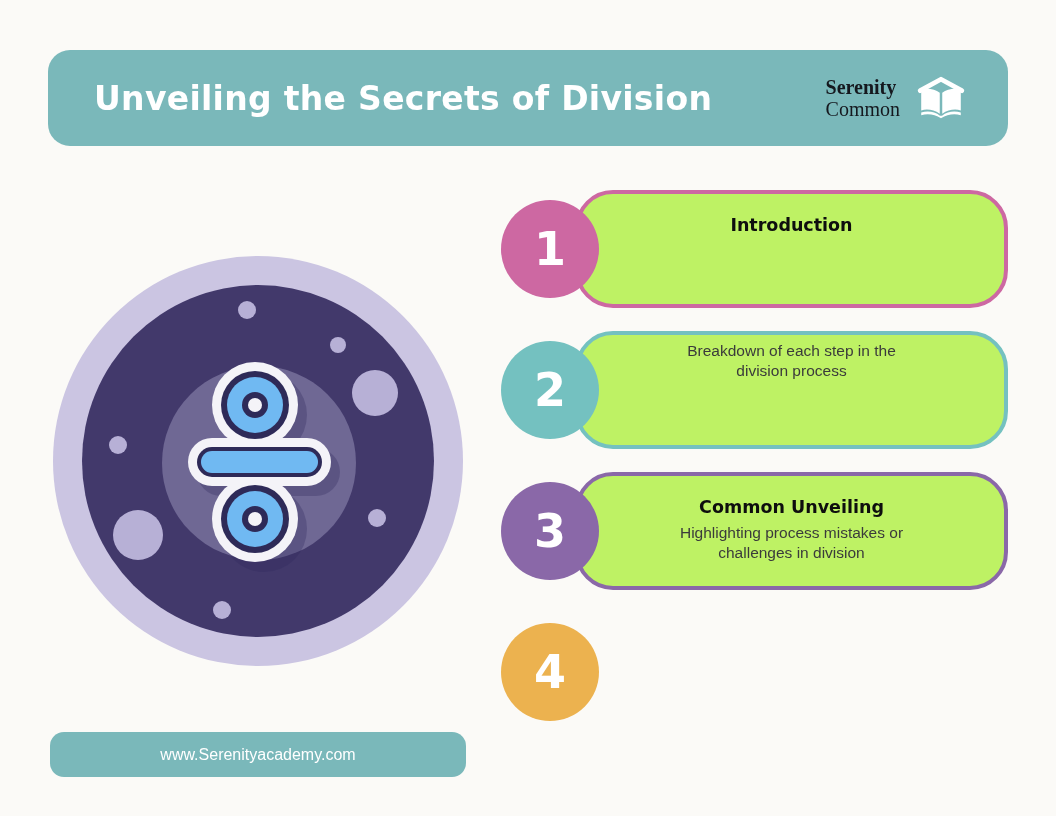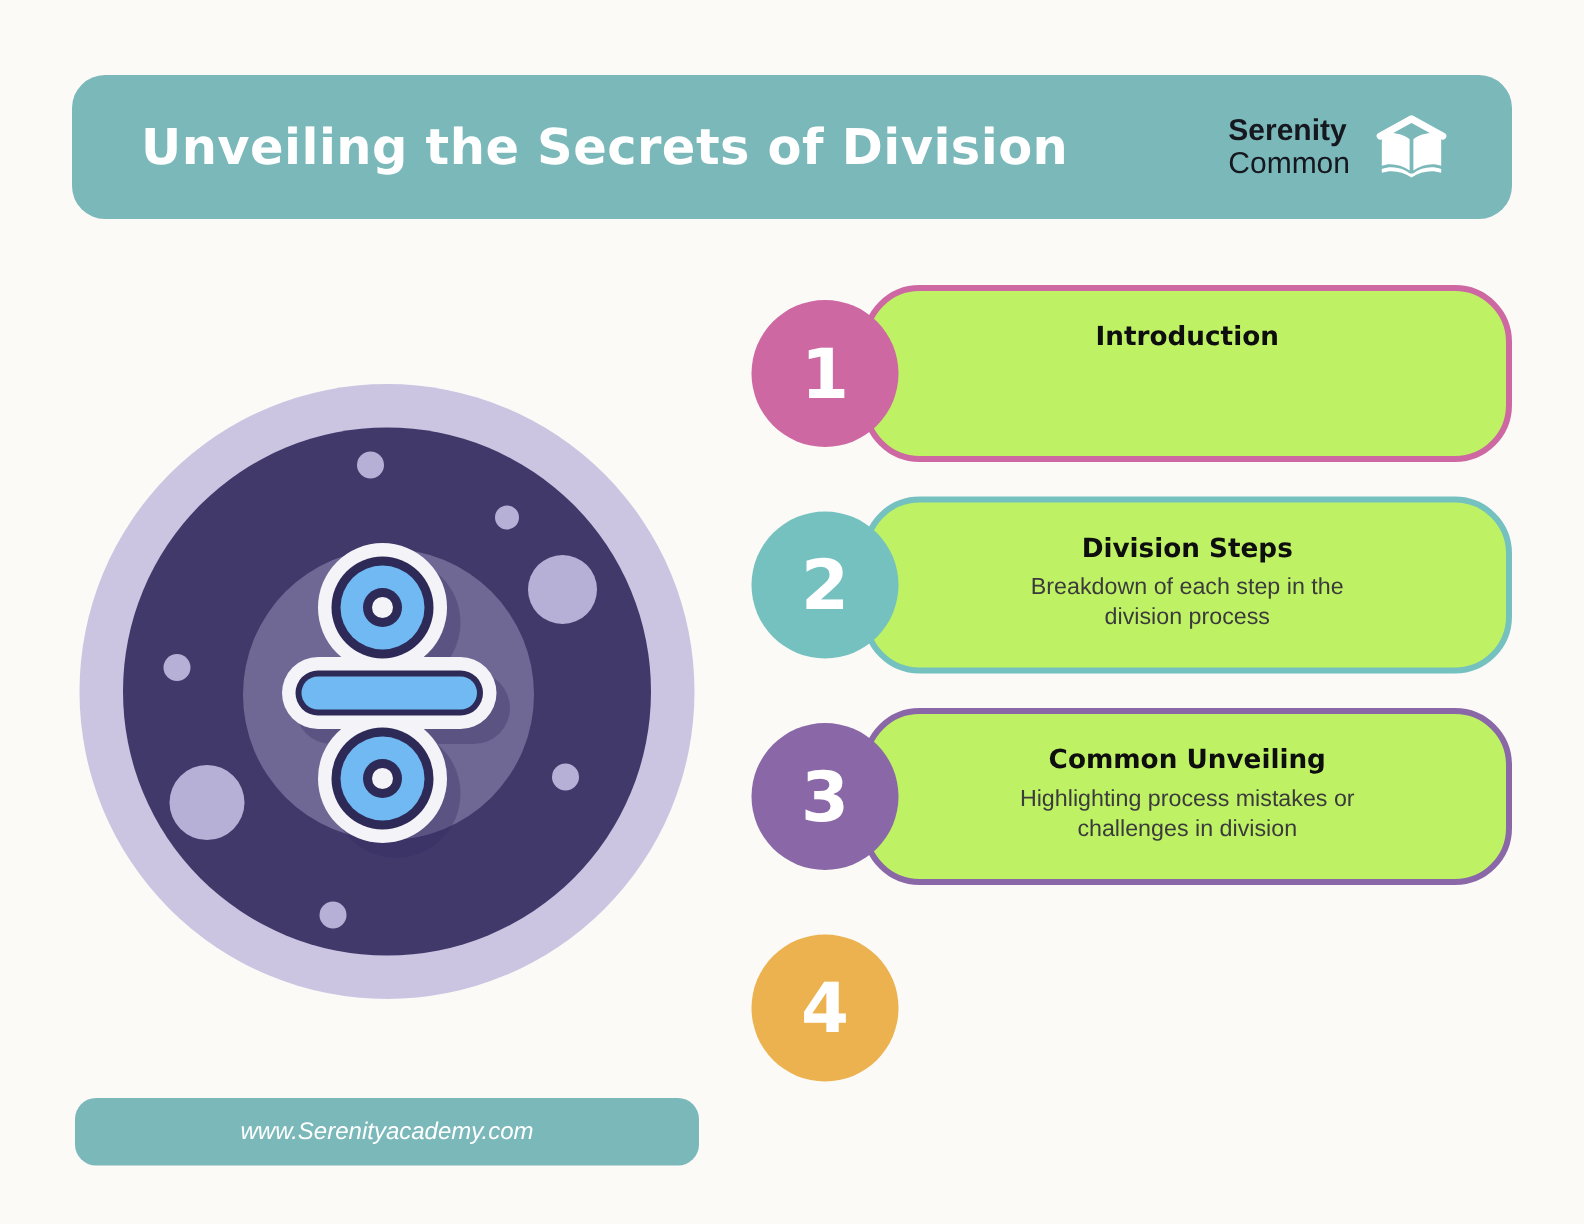--- a/index.html
+++ b/index.html
@@ -23,21 +23,21 @@
     font-family: "DejaVu Sans", sans-serif;
     font-size: 33px; font-weight: 800; color: #ffffff;
     letter-spacing: 0.3px;
     white-space: nowrap;
   }
   .logo {
     position: absolute; right: 42px; top: 50%;
     transform: translateY(-50%);
     display: flex; align-items: center; gap: 16px;
   }
-  .logo-text { color: #15181e; font-size: 20px; line-height: 1.1; }
+  .logo-text { color: #15181e; font-size: 20px; line-height: 1.1; font-family: Liberation Serif, serif; }
   .logo-line1 { font-weight: 700; }
   .logo-line2 { font-weight: 400; }
 
   
   .illustration {
     position: absolute; left: 50px; top: 252px;
     width: 416px; height: 416px;
   }
 
   
@@ -141,35 +141,34 @@
 
 <div class="step s0">
   <div class="step-card" style="border-color: rgb(205, 104, 162);">
     <div class="step-title">Introduction</div>
   </div>
   <div class="step-circle" style="background-color: rgb(205, 104, 162);">1</div>
 </div>
 
 <div class="step s1">
   <div class="step-card" style="border-color: rgb(116, 193, 192);">
-    <div class="step-title">Division Steps</div>
     <div class="step-desc">Breakdown of each step in the
 division process</div>
   </div>
   <div class="step-circle" style="background-color: rgb(116, 193, 192);">2</div>
 </div>
 
 <div class="step s2">
   <div class="step-card" style="border-color: rgb(138, 104, 168);">
     <div class="step-title">Common Unveiling</div>
     <div class="step-desc">Highlighting process mistakes or
 challenges in division</div>
   </div>
   <div class="step-circle" style="background-color: rgb(138, 104, 168);">3</div>
 </div>
 
 <div class="step s3">
   <div class="step-circle" style="background-color: rgb(236, 178, 79);">4</div>
 </div>
 
-<div class="footer" style="background-color: rgb(122, 184, 186); font-style: italic;">
+<div class="footer" style="background-color: rgb(122, 184, 186);">
   <span>www.Serenityacademy.com</span>
 </div>
 
 </body></html>

